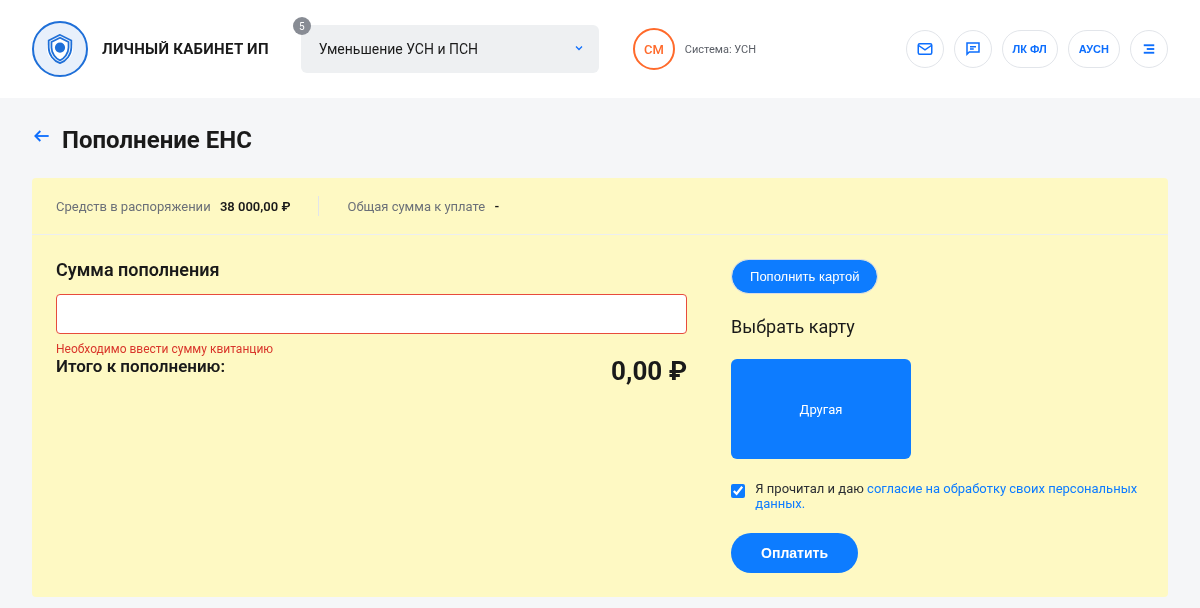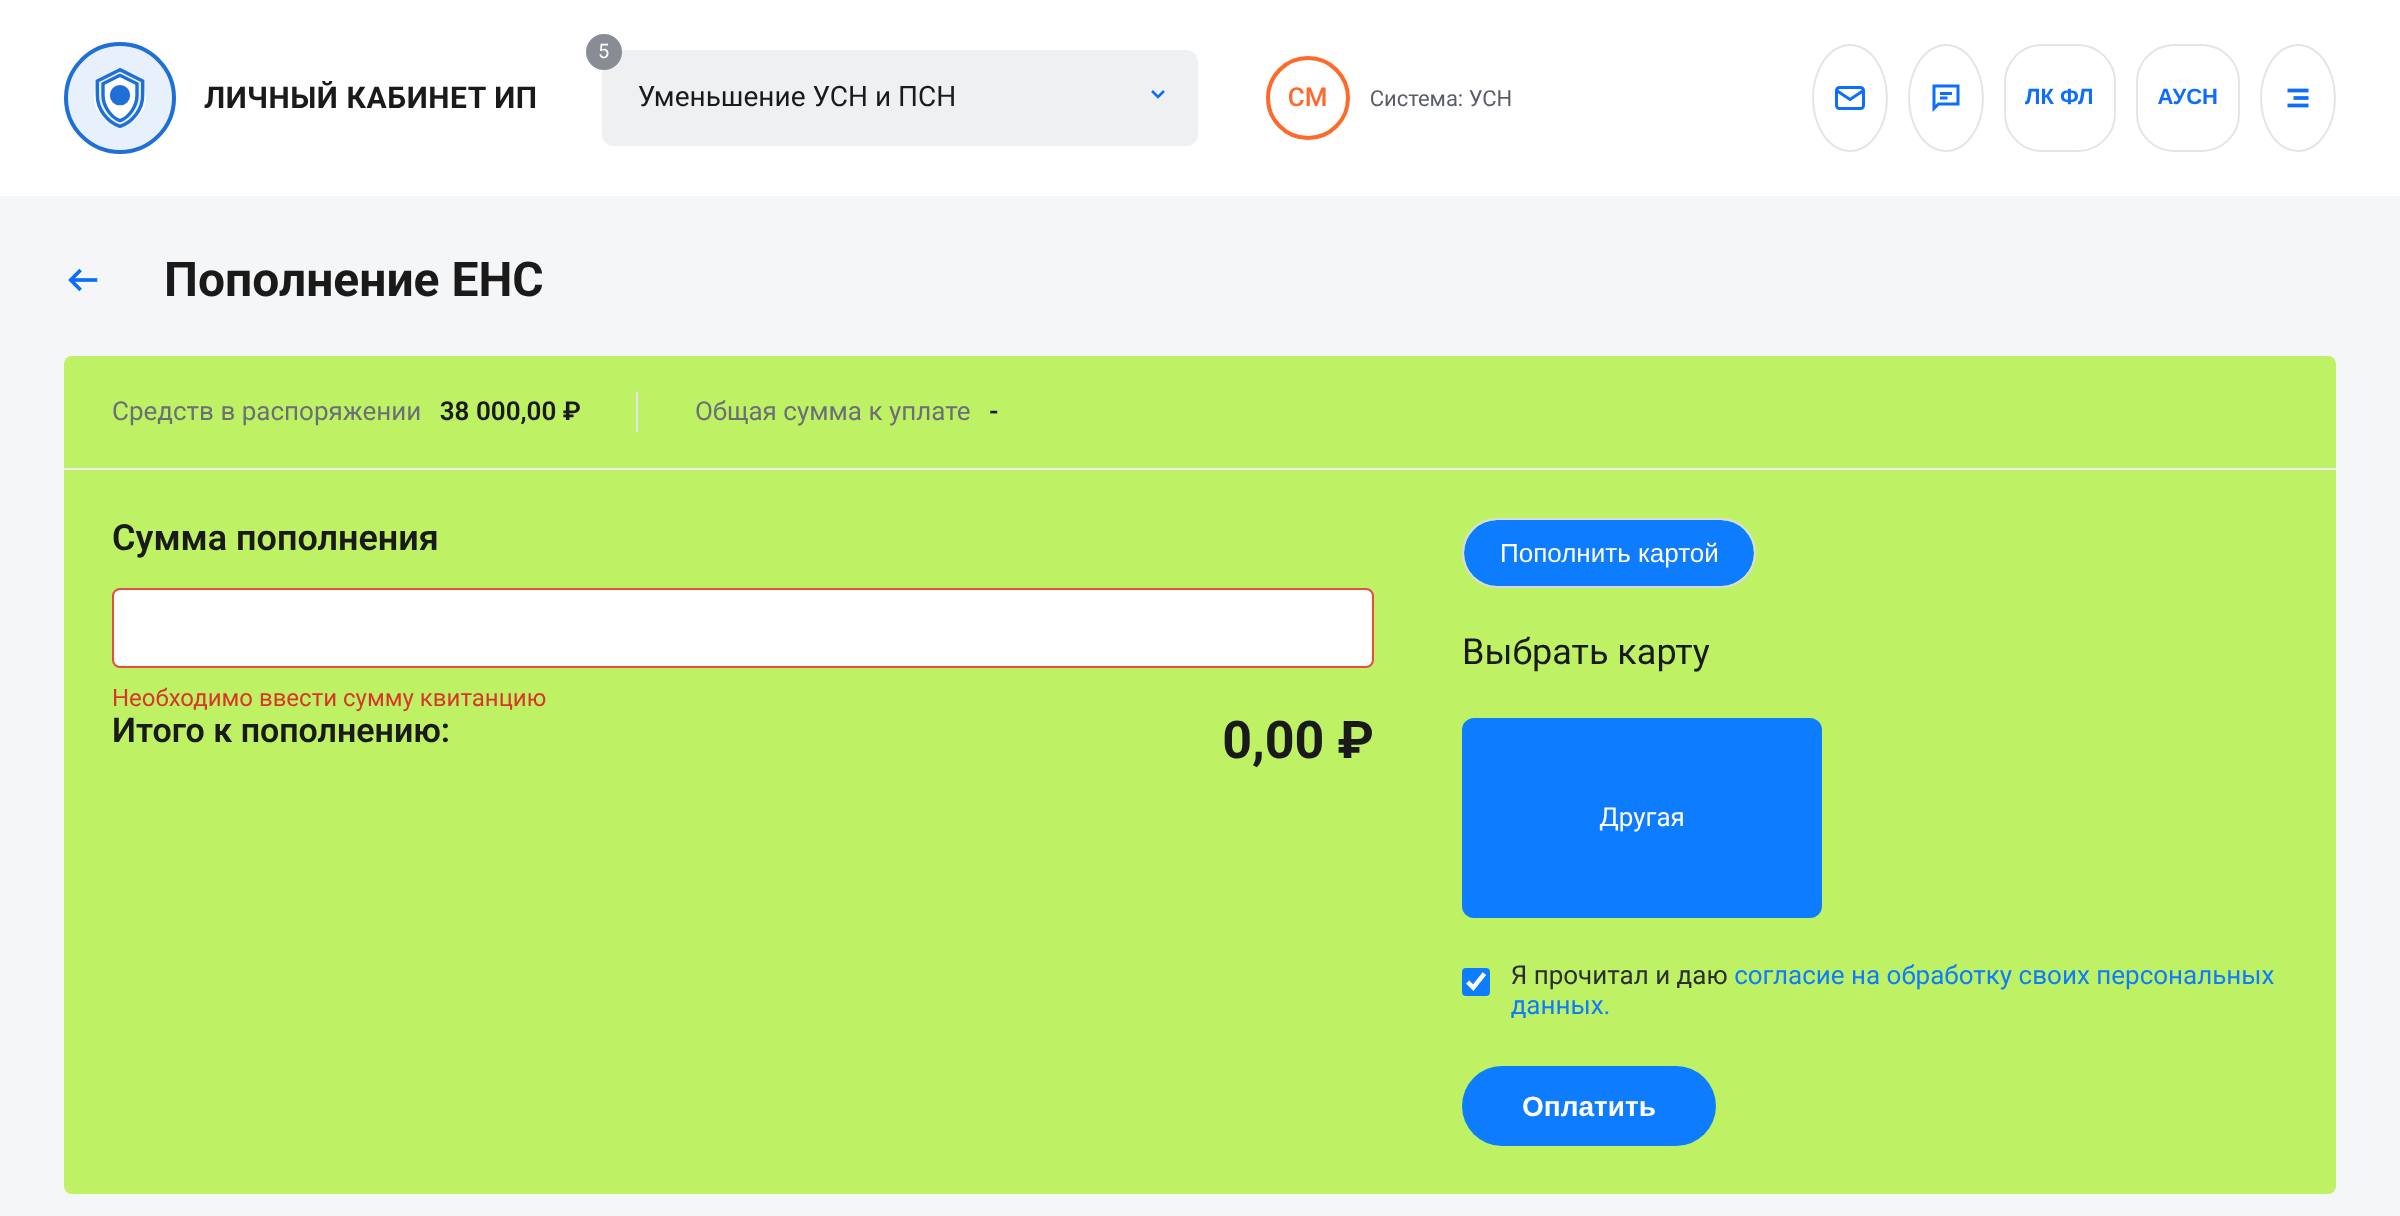--- a/index.html
+++ b/index.html
@@ -51,36 +51,36 @@
   .avatar {
     width: 42px; height: 42px; border-radius: 50%;
     border: 2px solid #ff6a2b; color: #ff6a2b;
     display: flex; align-items: center; justify-content: center;
     font-size: 13px; font-weight: 500;
   }
   .system-label { font-size: 11px; color: #5a5e66; }
   .header-spacer { flex: 1; }
   .hdr-icons { display: flex; gap: 10px; align-items: center; }
   .hdr-btn {
-    width: 38px; height: 54px; border-radius: 50%;
+    width: 38px; height: 38px; border-radius: 50%;
     border: 1px solid #e2e5ea;
     display: flex; align-items: center; justify-content: center;
     background: #fff; cursor: pointer;
     color: #0d6efd; font-size: 11px; font-weight: 600;
   }
   .hdr-btn.wide { width: auto; padding: 0 10px; border-radius: 19px; color:#0d6efd; }
   .hdr-btn svg { width: 18px; height: 18px; }
 
   .page { padding: 28px 32px 40px; }
-  .page-title-row { display: flex; align-items: center; gap: 30px; margin-bottom: 24px; }
+  .page-title-row { display: flex; align-items: flex-start; gap: 10px; margin-bottom: 24px; }
   .back-arrow { color: #0d6efd; cursor: pointer; display:flex; }
   .page-title { font-size: 24px; font-weight: 700; }
 
   .card {
-    background: #bef264;
+    background: #fef9c3;
     border-radius: 4px;
     overflow: hidden;
   }
   .summary-bar {
     display: flex; align-items: center;
     padding: 18px 24px;
     border-bottom: 1px solid #eceef1;
     gap: 28px;
     font-size: 13px;
     color: #6b7078;

